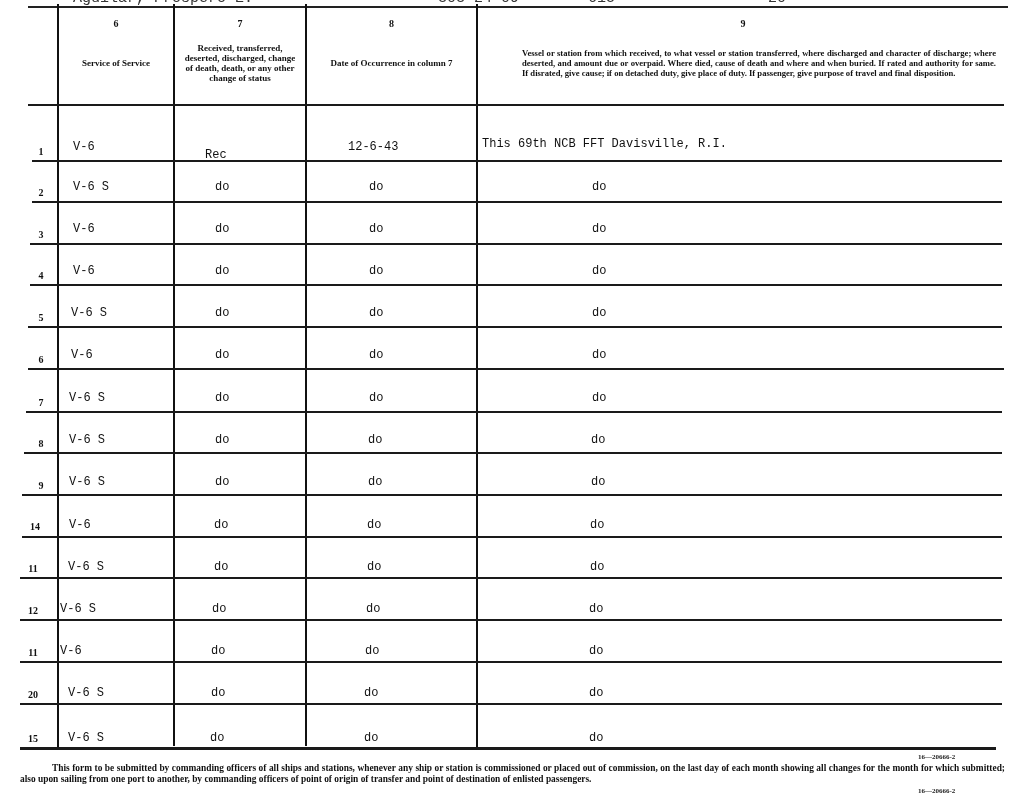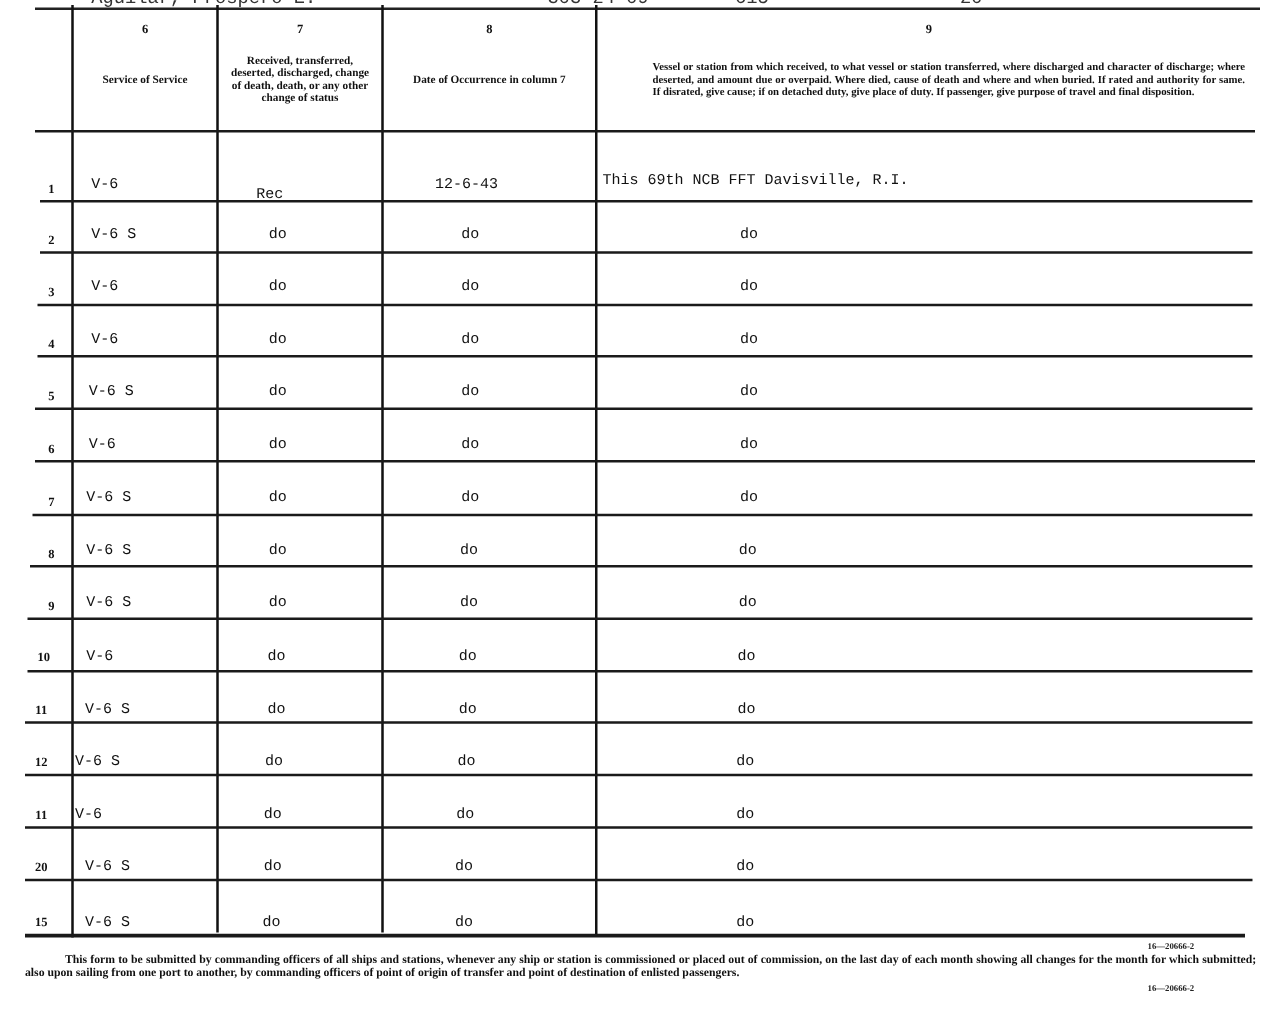--- a/index.html
+++ b/index.html
@@ -197,21 +197,21 @@
 <span class="cell" style="left:591px; top:433px;">do</span>
 
 <div class="hline" style="left:22px; top:494px; width:980px;"></div>
 <span class="rownum" style="top:480px;">9</span>
 <span class="cell" style="left:69px; top:475px;">V-6 S</span>
 <span class="cell" style="left:215px; top:475px;">do</span>
 <span class="cell" style="left:368px; top:475px;">do</span>
 <span class="cell" style="left:591px; top:475px;">do</span>
 
 <div class="hline" style="left:22px; top:536px; width:980px;"></div>
-<span class="rownum" style="left:22px; top:521px;">10</span>
+<span class="rownum" style="left:22px; top:521px;">14</span>
 <span class="cell" style="left:69px; top:518px;">V-6</span>
 <span class="cell" style="left:214px; top:518px;">do</span>
 <span class="cell" style="left:367px; top:518px;">do</span>
 <span class="cell" style="left:590px; top:518px;">do</span>
 
 <div class="hline" style="left:20px; top:577px; width:982px;"></div>
 <span class="rownum" style="left:20px; top:563px;text-align:center;">11</span>
 <span class="cell" style="left:68px; top:560px;">V-6 S</span>
 <span class="cell" style="left:214px; top:560px;">do</span>
 <span class="cell" style="left:367px; top:560px;">do</span>

